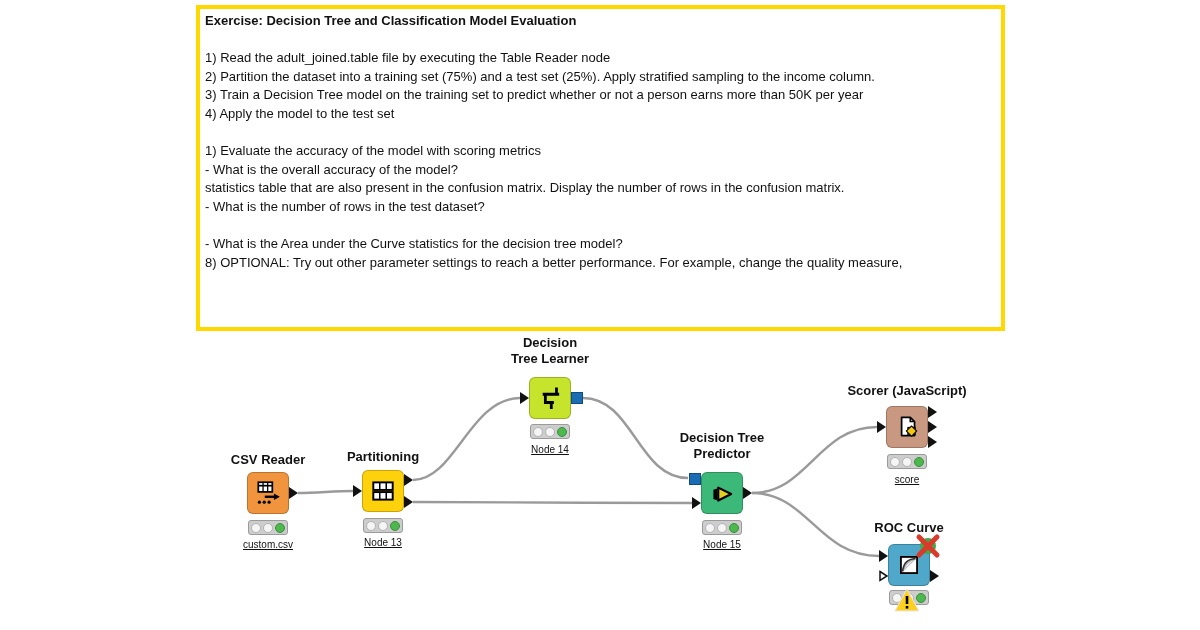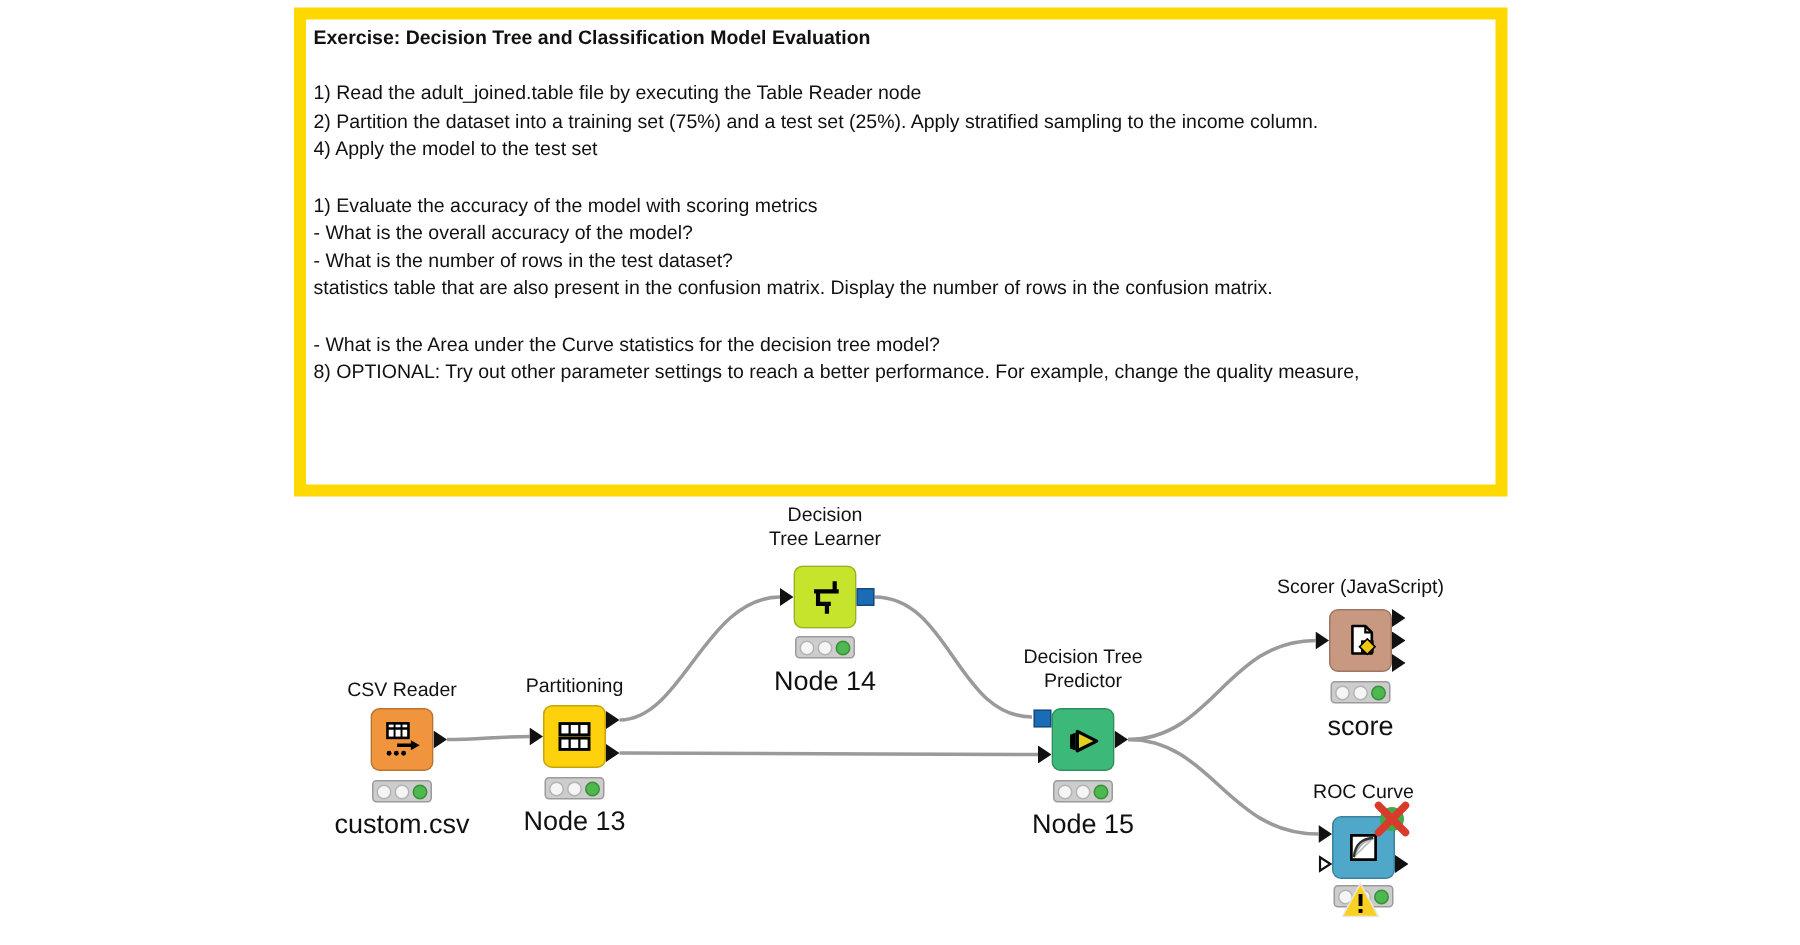--- a/index.html
+++ b/index.html
@@ -2,39 +2,39 @@
 <html><head>
 <meta charset="utf-8">
 <style>
   * { margin:0; padding:0; box-sizing:border-box; }
   html,body { width:1200px; height:630px; background:#fff; overflow:hidden;
     font-family:"Liberation Sans","DejaVu Sans",sans-serif; color:#111; }
   #canvas { position:relative; width:1200px; height:630px; background:#fff; }
 
   
   .annotation { position:absolute; left:196px; top:5px; width:809px; height:326px;
-    background:#fff; border:8px solid #84cc16; padding:3px 6px 0 5px; overflow:hidden; }
+    background:#fff; border:4px solid #84cc16; padding:3px 6px 0 5px; overflow:hidden; }
   .ann-title { font-weight:bold; font-size:13px; line-height:18.6px; white-space:nowrap; }
   .ann-line { font-size:13px; line-height:18.6px; white-space:nowrap; }
   .ann-line.blank { height:18.6px; }
 
   
   #wires { position:absolute; left:0; top:0; z-index:1; }
   #wires path { fill:none; stroke-width:2.4px; }
 
   
   .node-group { position:absolute; width:42px; height:42px; z-index:2; }
   .node-body { position:absolute; left:0; top:0; width:42px; height:42px;
     border-radius:6px; border:1px solid rgba(0,0,0,.22); display:flex;
     align-items:center; justify-content:center; }
   .node-title { position:absolute; left:50%; transform:translateX(-50%);
-    font-weight:normal; font-size:13px; line-height:16px; text-align:center;
+    font-weight:bold; font-size:13px; line-height:16px; text-align:center;
     white-space:pre; width:max-content; }
   .node-caption { position:absolute; top:67px; left:50%; transform:translateX(-50%);
-    font-size:18px; white-space:nowrap; width:max-content; }
+    font-size:10px; white-space:nowrap; width:max-content;text-decoration:underline; }
 
   .port { position:absolute; line-height:0; }
   .model-port { position:absolute; width:12px; height:12px; border:1px solid rgba(0,0,0,.3); }
 
   .traffic { position:absolute; top:48px; left:50%; transform:translateX(-50%);
     width:40px; height:15px; background:#cdcdcd; border:1px solid #9b9b9b; border-radius:3px;
     display:flex; align-items:center; justify-content:space-between; padding:0 2px; }
   .bulb { width:10px; height:10px; border-radius:50%; background:#f5f5f5; border:1px solid #b3b3b3; }
   .bulb.on { background:#4db84d; border-color:#3c8f3c; }
 
@@ -45,26 +45,27 @@
 <body>
 
 <div id="canvas">
 
   <div class="annotation" style="border-color: rgb(255, 216, 0);">
     <div class="ann-title">Exercise: Decision Tree and Classification Model Evaluation</div>
     <div>
         <div class="ann-line blank"></div>
         <div class="ann-line">1) Read the adult_joined.table file by executing the Table Reader node</div>
         <div class="ann-line">2) Partition the dataset into a training set (75%) and a test set (25%). Apply stratified sampling to the income column.</div>
+        <div class="ann-line">3) Train a Decision Tree model on the training set to predict whether or not a person earns more than 50K per year</div>
         <div class="ann-line">4) Apply the model to the test set</div>
         <div class="ann-line blank"></div>
         <div class="ann-line">1) Evaluate the accuracy of the model with scoring metrics</div>
         <div class="ann-line">- What is the overall accuracy of the model?</div>
+        <div class="ann-line">statistics table that are also present in the confusion matrix. Display the number of rows in the confusion matrix.</div>
         <div class="ann-line">- What is the number of rows in the test dataset?</div>
-        <div class="ann-line">statistics table that are also present in the confusion matrix. Display the number of rows in the confusion matrix.</div>
         <div class="ann-line blank"></div>
         <div class="ann-line">- What is the Area under the Curve statistics for the decision tree model?</div>
         <div class="ann-line">8) OPTIONAL: Try out other parameter settings to reach a better performance. For example, change the quality measure,</div>
       </div>
   </div>
 
   <svg id="wires" width="1200" height="630">
     <path class="wire" d="M298,493 C318,493 333,491 353,491" style="stroke: rgb(154, 154, 154);"></path>
     <path class="wire" d="M413,480 C455,480 470,398 520,398" style="stroke: rgb(154, 154, 154);"></path>
     <path class="wire" d="M413,502 C500,502 600,503 692,503" style="stroke: rgb(154, 154, 154);"></path>

